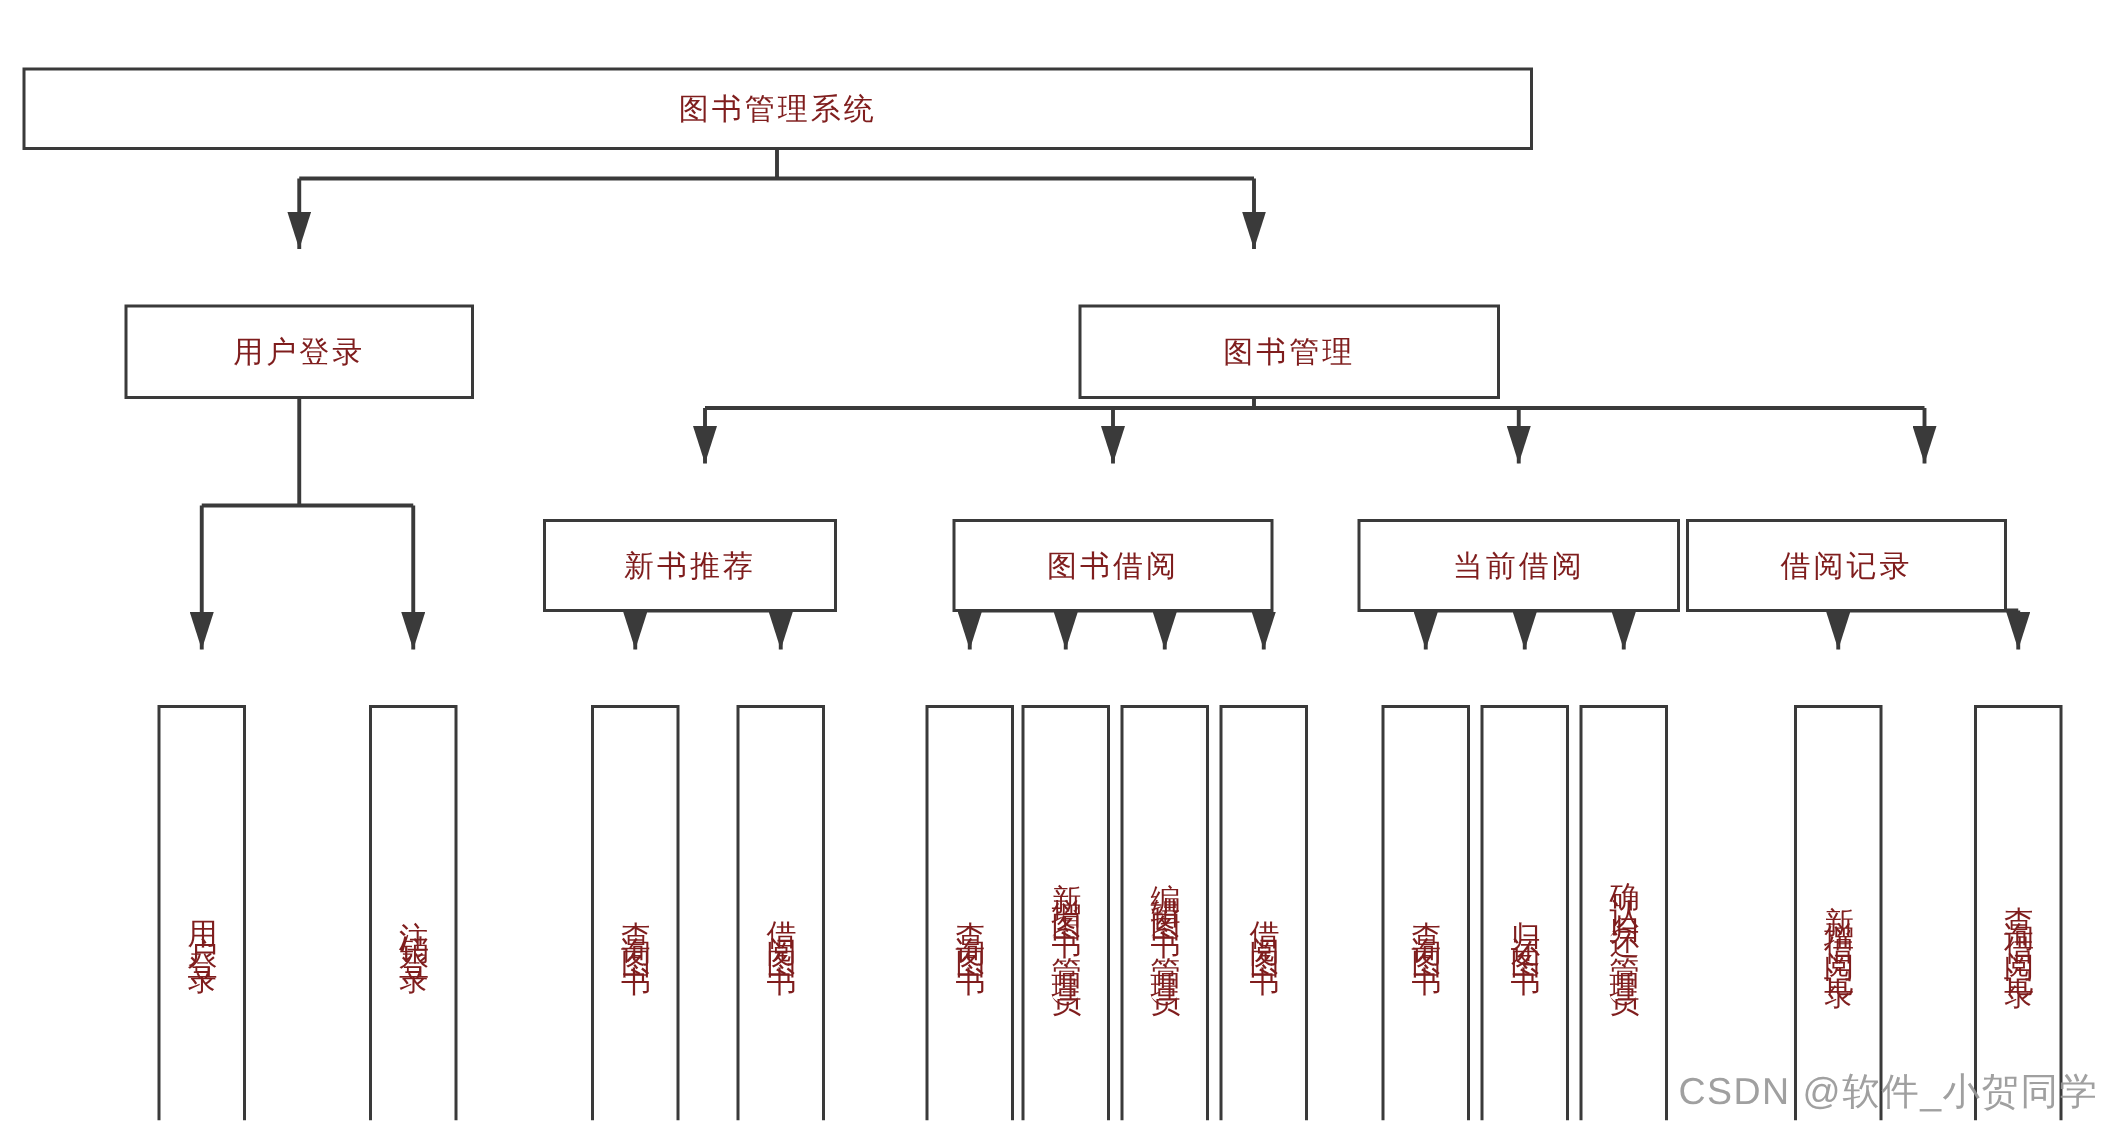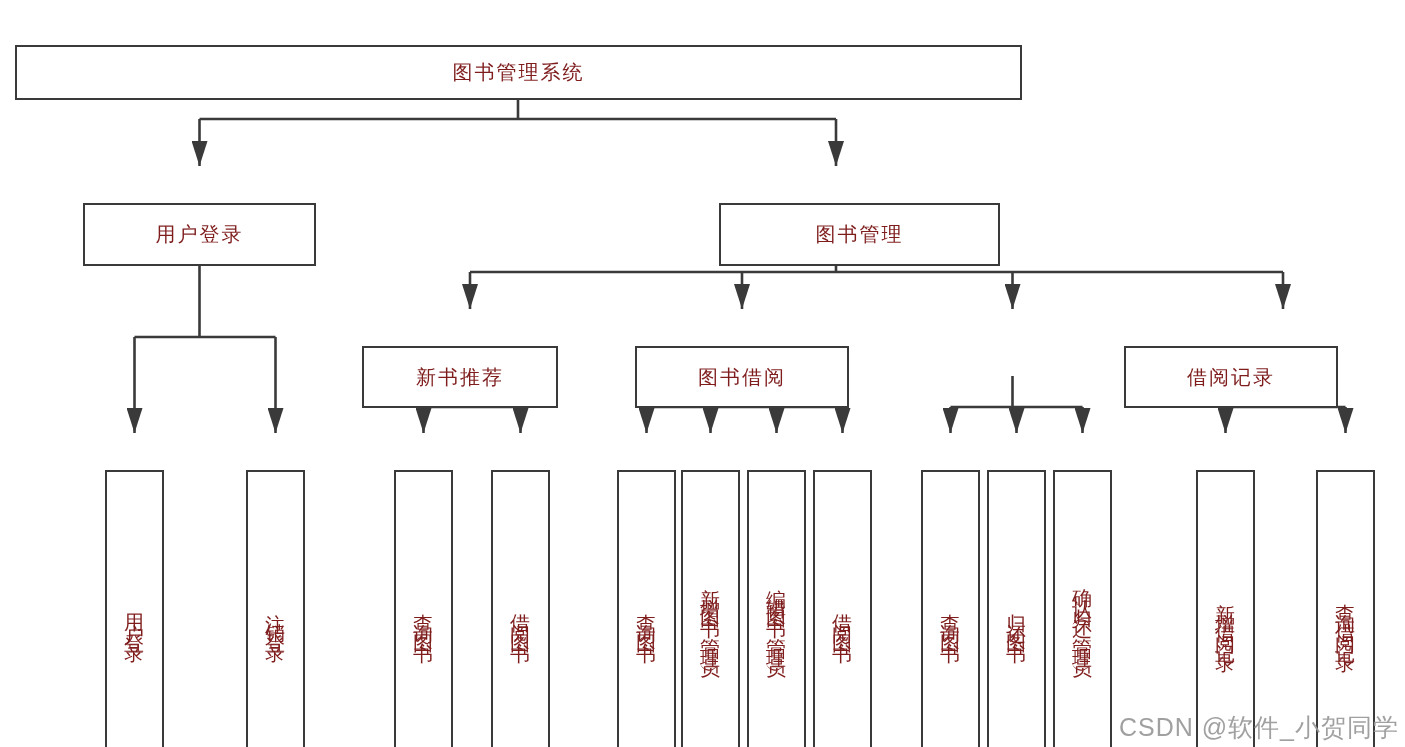--- a/index.html
+++ b/index.html
@@ -95,20 +95,21 @@
     </g>
   </svg>
 
   <div class="node h" style="left:15px;top:13px;width:1007px;height:55px;">图书管理系统</div>
 
   <div class="node h" style="left:83px;top:171px;width:233px;height:63px;">用户登录</div>
   <div class="node h" style="left:719px;top:171px;width:281px;height:63px;">图书管理</div>
 
   <div class="node h" style="left:362px;top:314px;width:196px;height:62px;">新书推荐</div>
   <div class="node h" style="left:635px;top:314px;width:214px;height:62px;">图书借阅</div>
+  <div class="node h" style="left:905px;top:314px;width:215px;height:62px;">当前借阅</div>
   <div class="node h" style="left:1124px;top:314px;width:214px;height:62px;">借阅记录</div>
 
   <div class="node v" style="left:105px;top:438px;width:59px;height:295px;">用户登录</div>
   <div class="node v" style="left:246px;top:438px;width:59px;height:295px;">注销登录</div>
 
   <div class="node v" style="left:394px;top:438px;width:59px;height:295px;">查询图书</div>
   <div class="node v" style="left:491px;top:438px;width:59px;height:295px;">借阅图书</div>
 
   <div class="node v" style="left:617px;top:438px;width:59px;height:295px;">查询图书</div>
   <div class="node v" style="left:681px;top:438px;width:59px;height:295px;">新增图书（管理员）</div>

